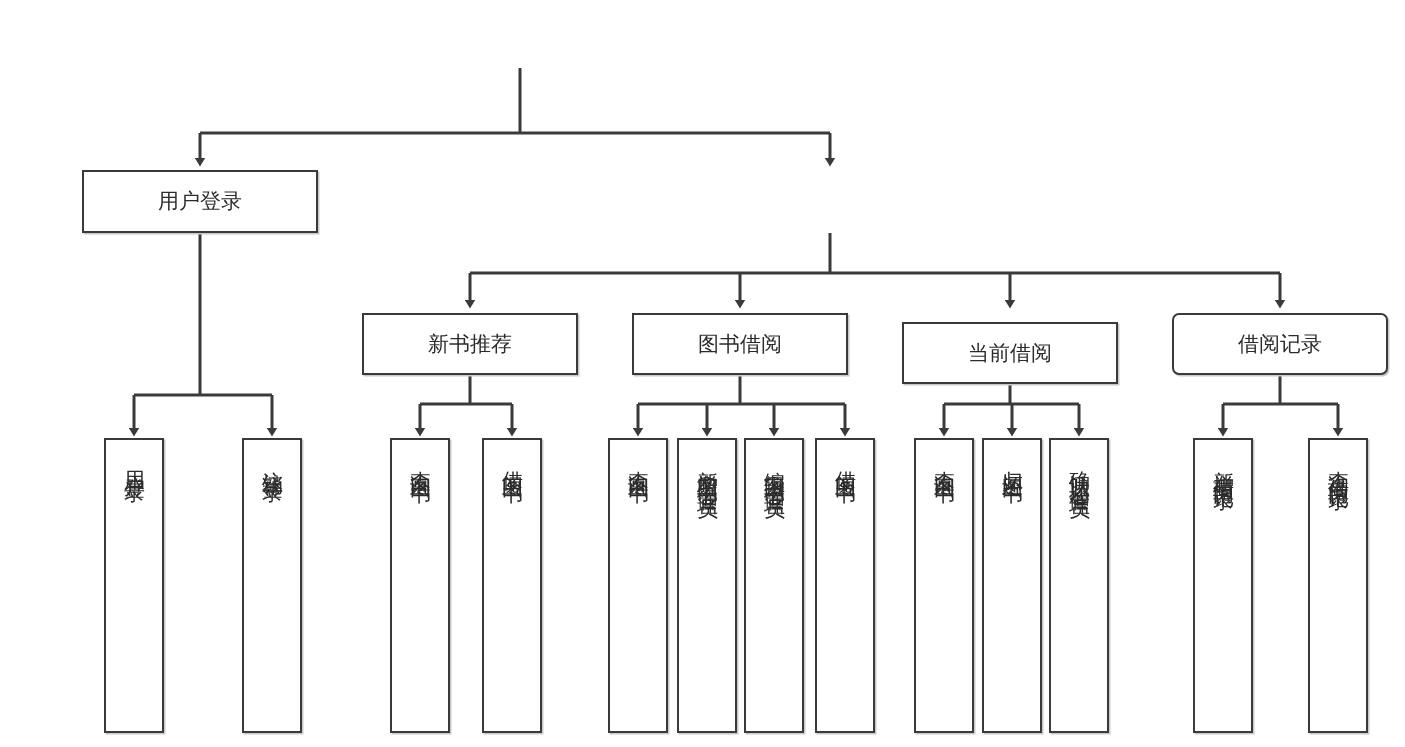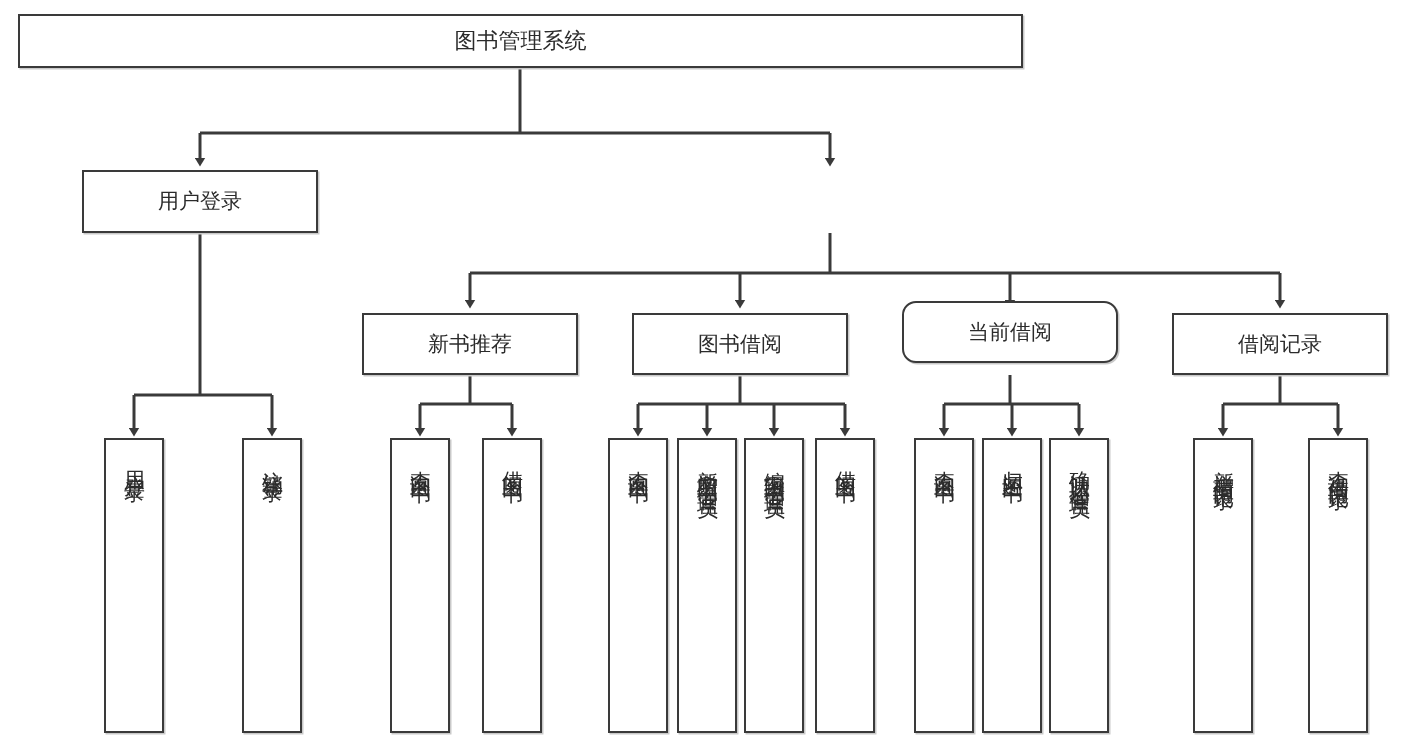--- a/index.html
+++ b/index.html
@@ -111,38 +111,35 @@
       <path d="M1012,404 L1012,428" marker-end="url(#arrow)"></path>
       <path d="M1079,404 L1079,428" marker-end="url(#arrow)"></path>
 
       <path d="M1280,375 L1280,404"></path>
       <path d="M1223,404 L1338,404"></path>
       <path d="M1223,404 L1223,428" marker-end="url(#arrow)"></path>
       <path d="M1338,404 L1338,428" marker-end="url(#arrow)"></path>
     </g>
   </svg>
 
-  <div class="node h root" style="left:18px;top:14px;width:1005px;height:54px;">
-    <span class="txt">图书管理系统</span>
-  </div>
 
   <div class="node h" style="left:82px;top:170px;width:236px;height:63px;">
     <span class="txt">用户登录</span>
   </div>
 
   <div class="node h" style="left:362px;top:313px;width:216px;height:62px;">
     <span class="txt">新书推荐</span>
   </div>
   <div class="node h" style="left:632px;top:313px;width:216px;height:62px;">
     <span class="txt">图书借阅</span>
   </div>
-  <div class="node h" style="left:902px;top:301px;width:216px;height:62px;border-radius:14px;">
+  <div class="node h" style="left:902px;top:322px;width:216px;height:62px;">
     <span class="txt">当前借阅</span>
   </div>
-  <div class="node h" style="left:1172px;top:313px;width:216px;height:62px;">
+  <div class="node h" style="left:1172px;top:313px;width:216px;height:62px;border-radius:7px;">
     <span class="txt">借阅记录</span>
   </div>
 
   <div class="node v" style="left:104px;top:438px;width:60px;height:295px;">
     <span class="txt">用户登录</span>
   </div>
   <div class="node v" style="left:242px;top:438px;width:60px;height:295px;">
     <span class="txt">注销登录</span>
   </div>
 

